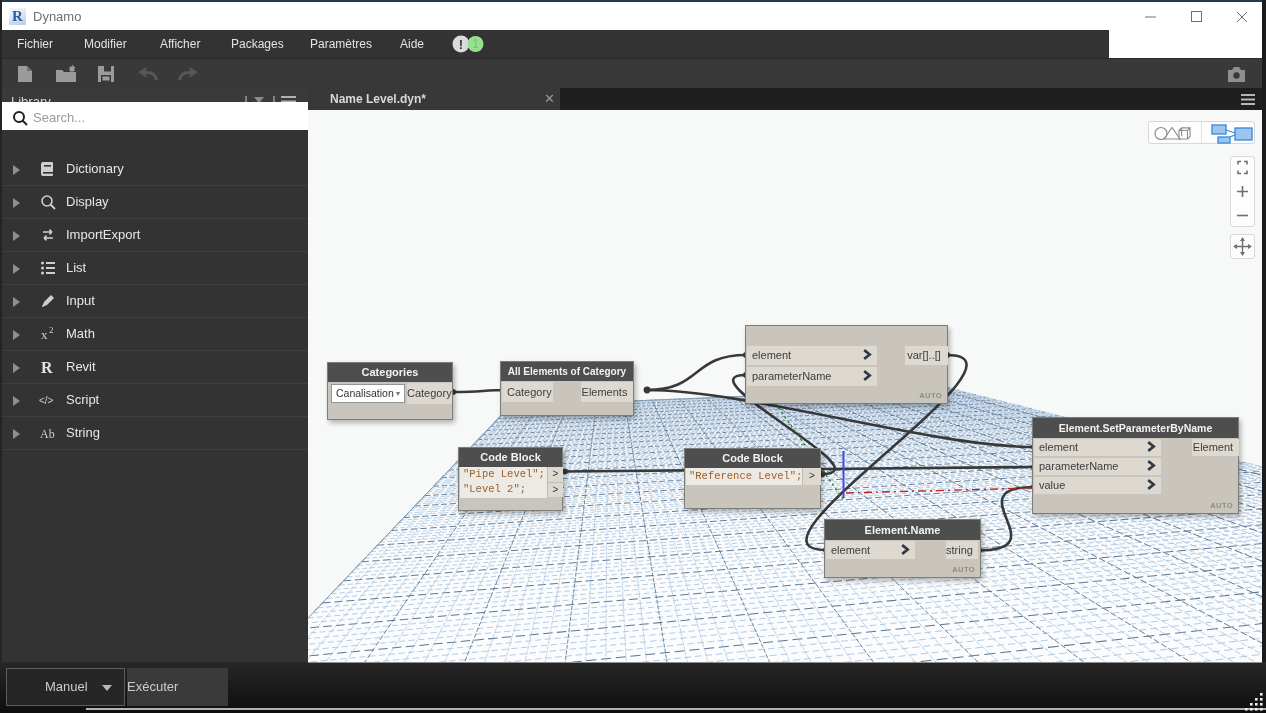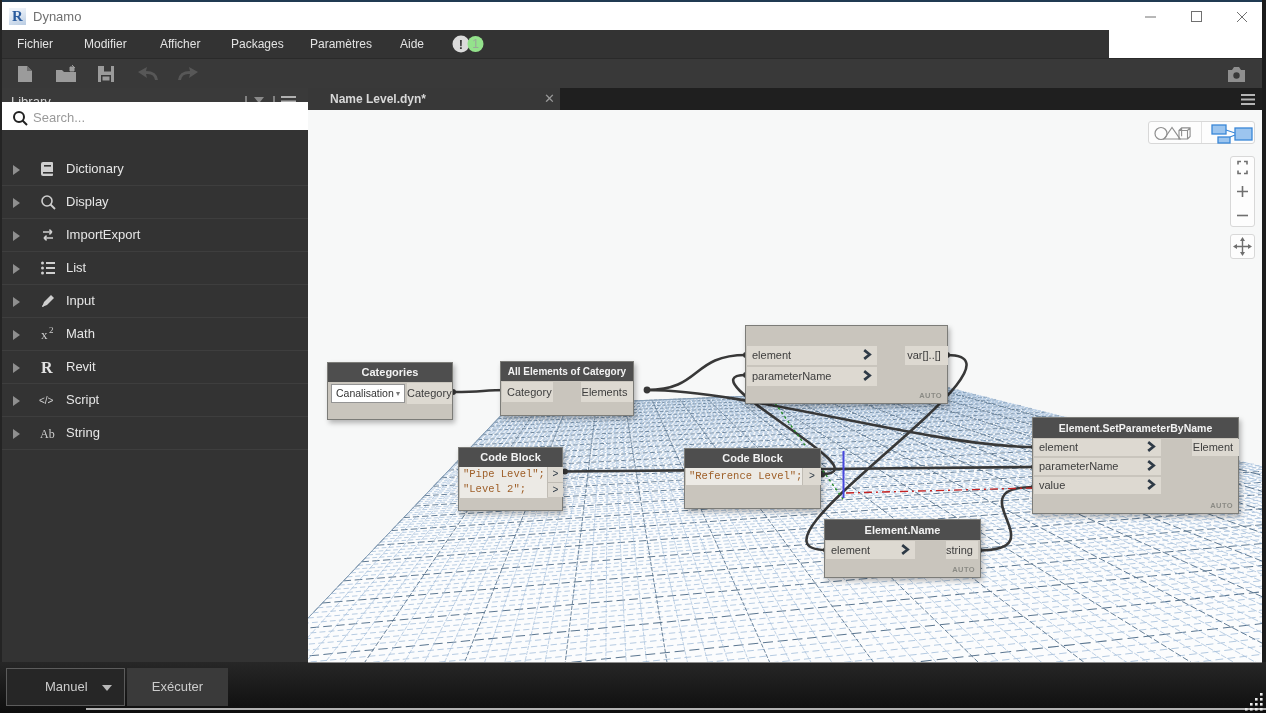--- a/index.html
+++ b/index.html
@@ -51,21 +51,21 @@
 .auto { position:absolute; right:5px; bottom:3px; font-size:7.5px; font-weight:bold; color:#8b8b85; letter-spacing:0.4px; }
 
 
 .ctrl { position:absolute; background:#fdfdfd; border:1px solid #d8d8d8; border-radius:3px; }
 
 
 #bottombar { left:0; top:662px; width:1266px; height:51px; background:linear-gradient(#272727,#0e0e0e); }
 #manuel { left:6px; top:6px; width:119px; height:38px; border:1px solid #5c5c5c; background:#262626; }
 #manuel span { position:absolute; left:9px; top:10px; font-size:13px; color:#cccccc;margin-left:29px; }
 #manuel .car { position:absolute; right:12px; top:16px; width:0; height:0; border-top:6px solid #b8b8b8; border-left:5px solid transparent; border-right:5px solid transparent; }
-#executer { left:127px; top:6px; width:101px; height:38px; background:#3a3a3a; text-align:center; font-size:13px; color:#cccccc; line-height:38px; }
+#executer { left:127px; top:6px; width:101px; height:38px; background:#3a3a3a; font-size:13px; color:#cccccc; line-height:38px; }
 #winright { left:1262px; top:0px; width:4px; height:662px; background:#1c1c1c; }
 </style>
 </head>
 <body>
 <div class="abs" id="titlebar">
   <div class="abs" id="rlogo">R</div>
   <div class="abs" id="apptitle">Dynamo</div>
   <div class="abs winbtn" id="btnmin"><svg width="45" height="30">
         <line x1="17" y1="15" x2="28" y2="15" stroke="#707070" stroke-width="1"></line>
       </svg></div>

